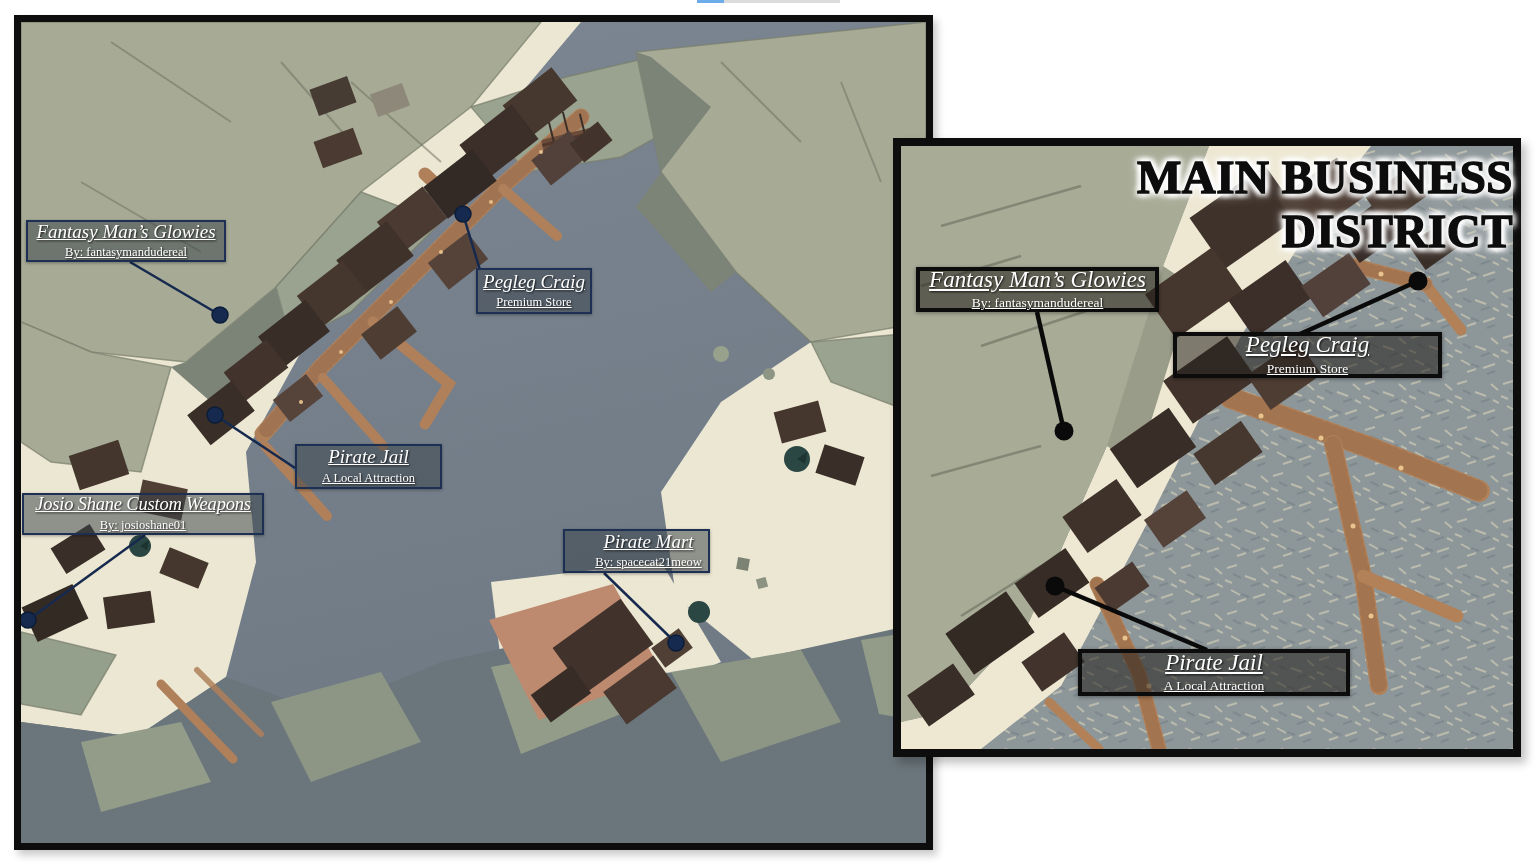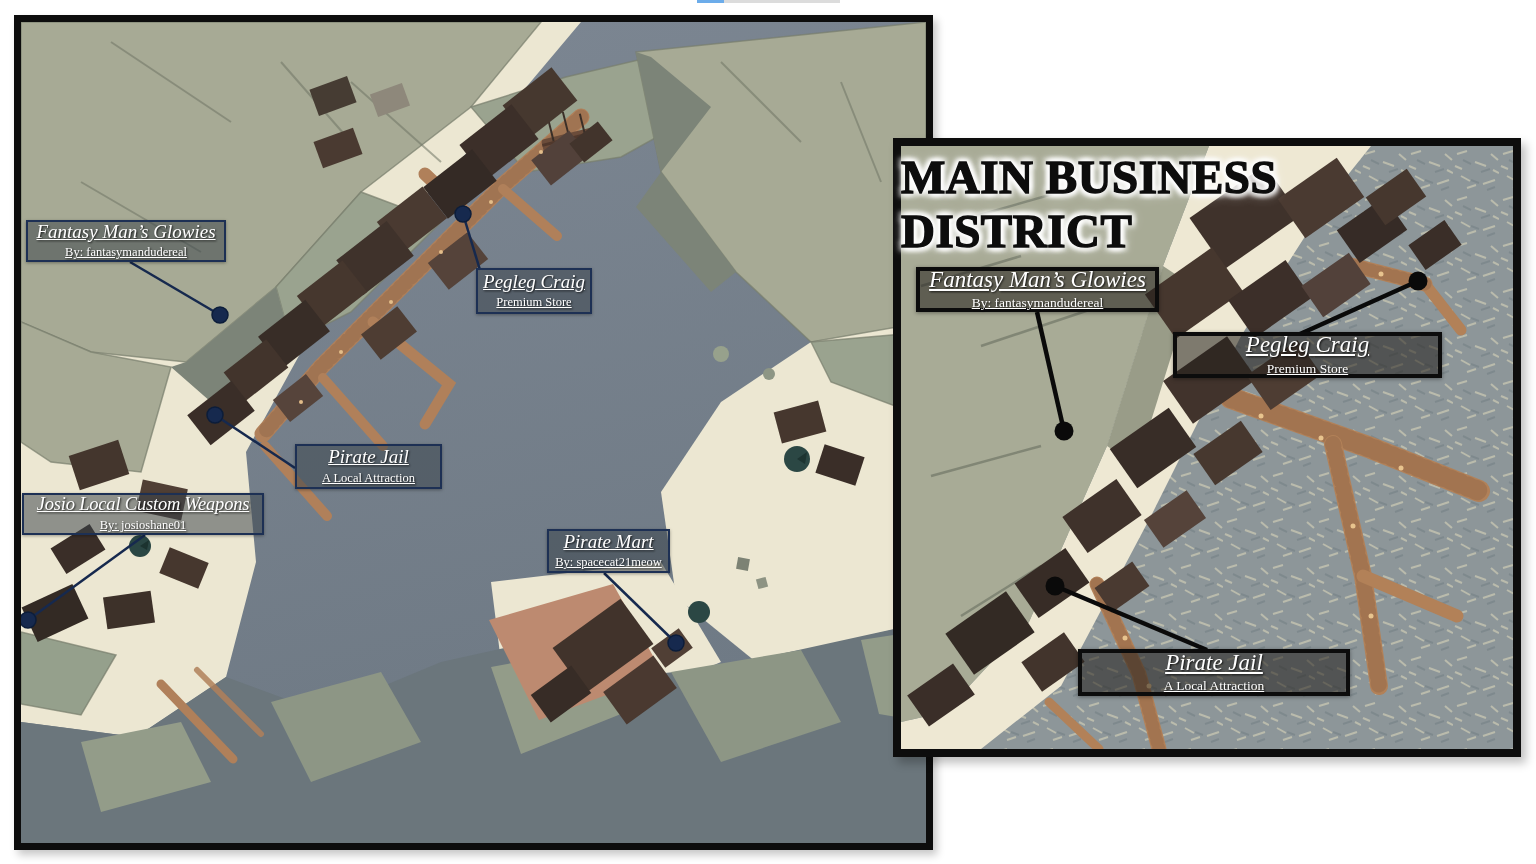--- a/index.html
+++ b/index.html
@@ -31,28 +31,28 @@
   .label.black{background:rgba(34,31,28,.55);border:4px solid #0c0c0c;box-shadow:0 1px 4px rgba(0,0,0,.4);}
   .label.black .lt{font-size:23px;}
   .label.black .ls{font-size:13.5px;}
 
   
   #lbl-fmg   {left:5px;  top:198px;width:196px;height:38px;}
   #lbl-pegleg{left:455px;top:246px;width:112px;height:42px;}
   #lbl-jail  {left:274px;top:422px;width:143px;height:41px;}
   #lbl-josio {left:1px;  top:471px;width:238px;height:38px;}
   #lbl-josio .lt{font-size:18.5px;letter-spacing:-.2px;}
-  #lbl-mart  {left:526px;top:507px;width:119px;height:40px;}
+  #lbl-mart  {left:542px;top:507px;width:119px;height:40px;padding-left:24px;}
 
   
   #rlbl-fmg   {left:15px; top:121px;width:235px;height:37px;}
   #rlbl-pegleg{left:272px;top:186px;width:261px;height:38px;}
   #rlbl-jail  {left:177px;top:503px;width:264px;height:39px;}
 
-  .inset-title{position:absolute;z-index:6;left:0;top:4px;width:612px;text-align:left;
+  .inset-title{position:absolute;z-index:6;left:0;top:4px;width:612px;text-align:right;
     font-weight:bold;font-size:47px;letter-spacing:.5px;color:#0d0d0d;
     -webkit-text-stroke:1.4px #0d0d0d;
     text-shadow:0 0 6px #fff,0 0 6px #fff,-3px -3px 5px #fff,3px -3px 5px #fff,
                 -3px 3px 5px #fff,3px 3px 5px #fff,0 0 14px #fff;}
 </style>
 </head>
 <body>
 
 <div class="stage">
   <div class="topbar blue"></div>
@@ -204,21 +204,21 @@
     </div>
     <div class="label navy" id="lbl-pegleg">
       <div class="lt">Pegleg Craig</div>
       <div class="ls">Premium Store</div>
     </div>
     <div class="label navy" id="lbl-jail">
       <div class="lt">Pirate Jail</div>
       <div class="ls">A Local Attraction</div>
     </div>
     <div class="label navy" id="lbl-josio">
-      <div class="lt">Josio Local Custom Weapons</div>
+      <div class="lt">Josio Shane Custom Weapons</div>
       <div class="ls">By: josioshane01</div>
     </div>
     <div class="label navy" id="lbl-mart">
       <div class="lt">Pirate Mart</div>
       <div class="ls">By: spacecat21meow</div>
     </div>
   </div>
 
   <div class="panel inset">
     <svg width="612" height="603" viewBox="0 0 612 603">

